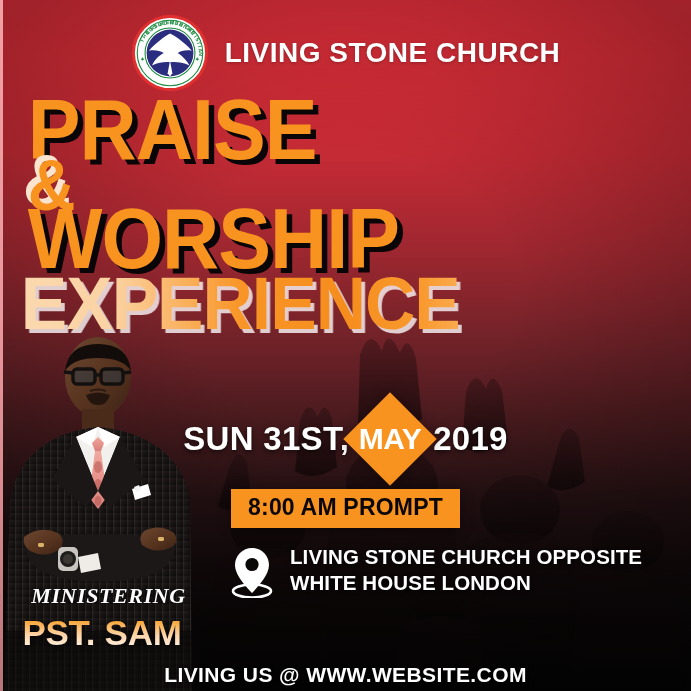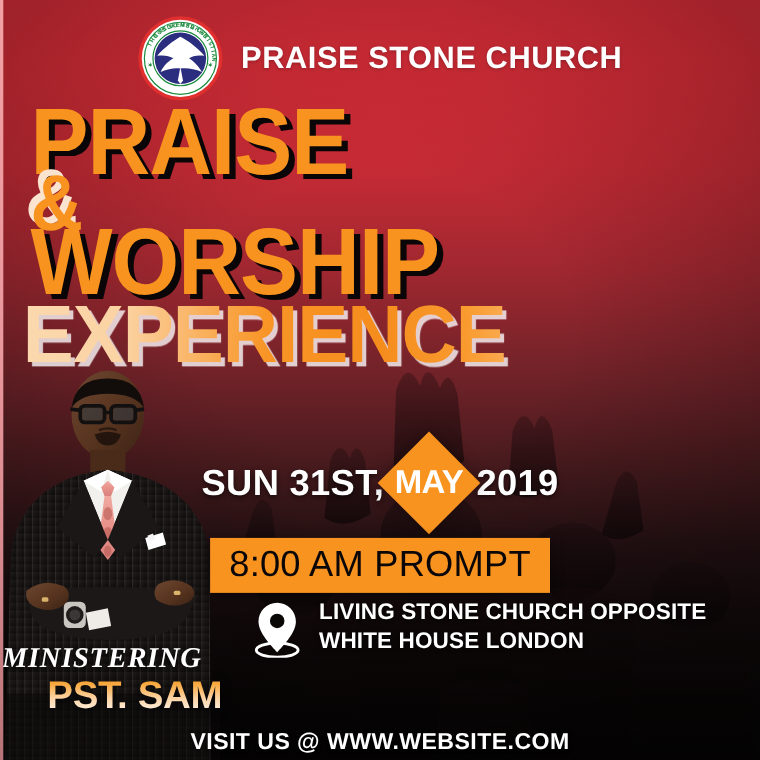--- a/index.html
+++ b/index.html
@@ -101,21 +101,21 @@
     position:absolute;left:50%;top:50%;
     transform:translate(-50%,-50%) rotate(-45deg);
     color:#fff;font-size:30px;font-weight:bold;letter-spacing:-.5px;
     white-space:nowrap;
   }
 
   
   .time-wrap{position:absolute;top:489px;left:0;width:100%;text-align:center;z-index:16;}
   .time-banner{
     display:inline-block;background:#f7931e;color:#0b0708;
-    font-size:33px;font-weight:normal;letter-spacing:.2px;
+    font-size:23px;font-weight:bold;letter-spacing:.2px;
     padding:5px 17px 7px 17px;
     box-shadow:0 2px 10px rgba(0,0,0,.5);
   }
 
   
   .addr{
     position:absolute;top:544px;left:231px;width:446px;z-index:16;
     display:flex;align-items:flex-start;gap:17px;
   }
   .pin{width:42px;height:52px;flex:0 0 42px;margin-top:2px;}
@@ -129,27 +129,27 @@
     position:absolute;top:663px;left:0;width:100%;text-align:center;z-index:16;
     color:#fff;font-size:21px;font-weight:bold;letter-spacing:.4px;
     text-shadow:0 1px 4px rgba(0,0,0,.8);
   }
 
   
   .pastor{position:absolute;left:-6px;bottom:0;width:215px;height:360px;z-index:10;}
   .pastor svg{display:block;width:100%;height:100%;}
 
   .ministering{
-    position:absolute;left:0;top:583px;width:185px;text-align:center;z-index:18;
+    position:absolute;left:16px;top:583px;width:185px;text-align:center;z-index:18;
     color:#fff;font-family:"Liberation Serif", serif;font-style:italic;font-weight:bold;
-    font-size:26px;letter-spacing:.6px;
+    font-size:22px;letter-spacing:.6px;
     text-shadow:0 2px 6px rgba(0,0,0,.9);
   }
   .pst{
-    position:absolute;left:2px;top:613px;width:200px;text-align:right;z-index:18;
+    position:absolute;left:2px;top:613px;width:200px;text-align:center;z-index:18;
     font-size:35px;font-weight:bold;letter-spacing:-.3px;
     background:linear-gradient(180deg,#f79a28 0%,#f9a93f 22%,#fdd4a6 55%,#ffffff 100%);
     -webkit-background-clip:text;background-clip:text;color:transparent;
     -webkit-text-fill-color:transparent;
     filter:drop-shadow(0 2px 5px rgba(0,0,0,.85));
   }
 </style>
 </head>
 <body>
 
@@ -235,21 +235,21 @@
           <text transform="rotate(171 50 50)" x="50" y="91" text-anchor="middle">O</text>
           <text transform="rotate(162 50 50)" x="50" y="91" text-anchor="middle">F</text>
           <text transform="rotate(150 50 50)" x="50" y="91" text-anchor="middle">G</text>
           <text transform="rotate(141 50 50)" x="50" y="91" text-anchor="middle">O</text>
           <text transform="rotate(132 50 50)" x="50" y="91" text-anchor="middle">D</text>
         </g>
         <text x="12" y="60" fill="#1a8a3c" font-size="7" font-weight="bold">✶</text>
         <text x="82" y="60" fill="#1a8a3c" font-size="7" font-weight="bold">✶</text>
       </svg>
     </span>
-    <span class="church-name">PRAISE STONE CHURCH</span>
+    <span class="church-name">LIVING STONE CHURCH</span>
   </div>
 
   <div class="headline">
     <span class="hl-row praise">PRAISE</span>
     <span class="hl-row amp">&amp;</span>
     <span class="hl-row worship">WORSHIP</span>
     <span class="hl-row experience">EXPERIENCE</span>
   </div>
 
   <div class="date-row">
@@ -268,21 +268,21 @@
     <span class="pin">
       <svg viewBox="0 0 42 52" aria-hidden="true">
         <ellipse cx="21" cy="45" rx="19" ry="6.5" fill="none" stroke="#ffffff" stroke-width="2.6"></ellipse>
         <path d="M21 2 C11.6 2 4 9.6 4 19 C4 29.6 16.5 42 21 47 C25.5 42 38 29.6 38 19 C38 9.6 30.4 2 21 2 Z" fill="#ffffff"></path>
         <circle cx="21" cy="18.5" r="6.6" fill="#0a0707"></circle>
       </svg>
     </span>
     <span class="addr-txt">LIVING STONE CHURCH OPPOSITE WHITE HOUSE LONDON</span>
   </div>
 
-  <div class="site">VISIT US @ WWW.WEBSITE.COM</div>
+  <div class="site">LIVING US @ WWW.WEBSITE.COM</div>
 
   <div class="pastor">
     <svg viewBox="0 0 215 360" preserveAspectRatio="xMidYMax meet" aria-hidden="true">
       <defs>
         <linearGradient id="suitG" x1="0" y1="0" x2="1" y2="1">
           <stop offset="0%" stop-color="#23201f"></stop>
           <stop offset="50%" stop-color="#171413"></stop>
           <stop offset="100%" stop-color="#0d0b0b"></stop>
         </linearGradient>
         <pattern id="pinstripe" width="7" height="7" patternUnits="userSpaceOnUse">

